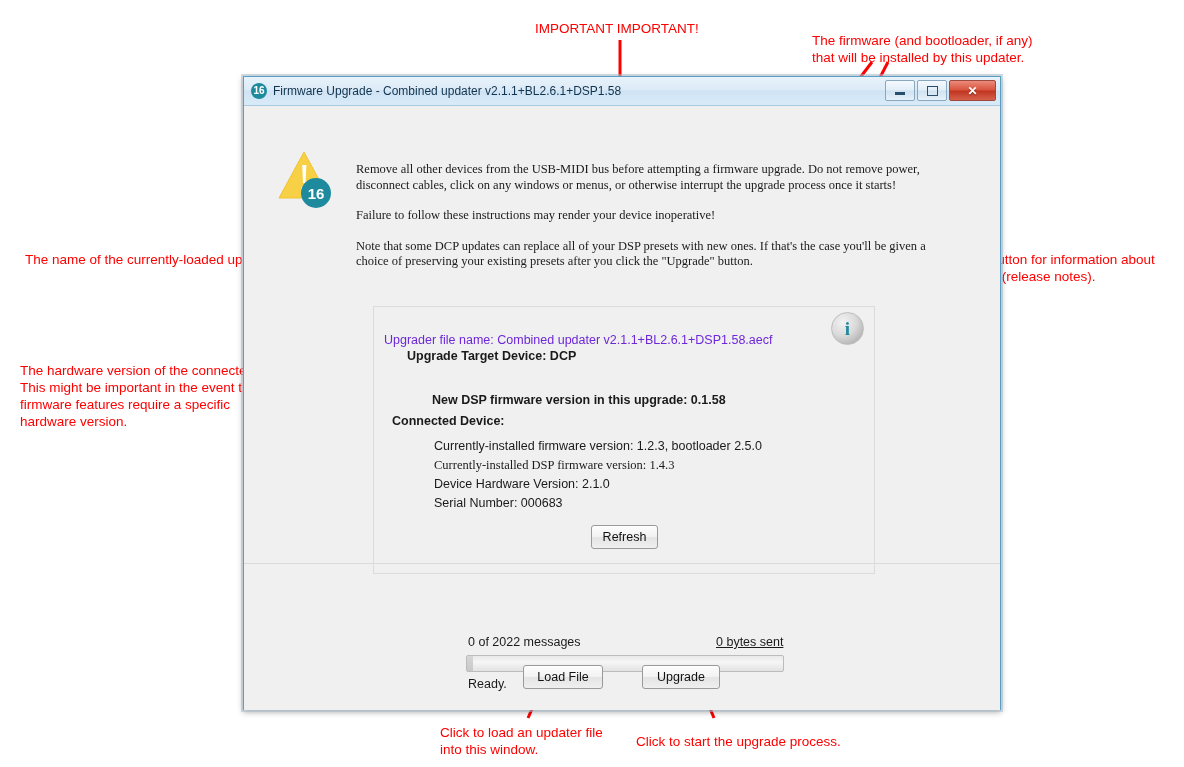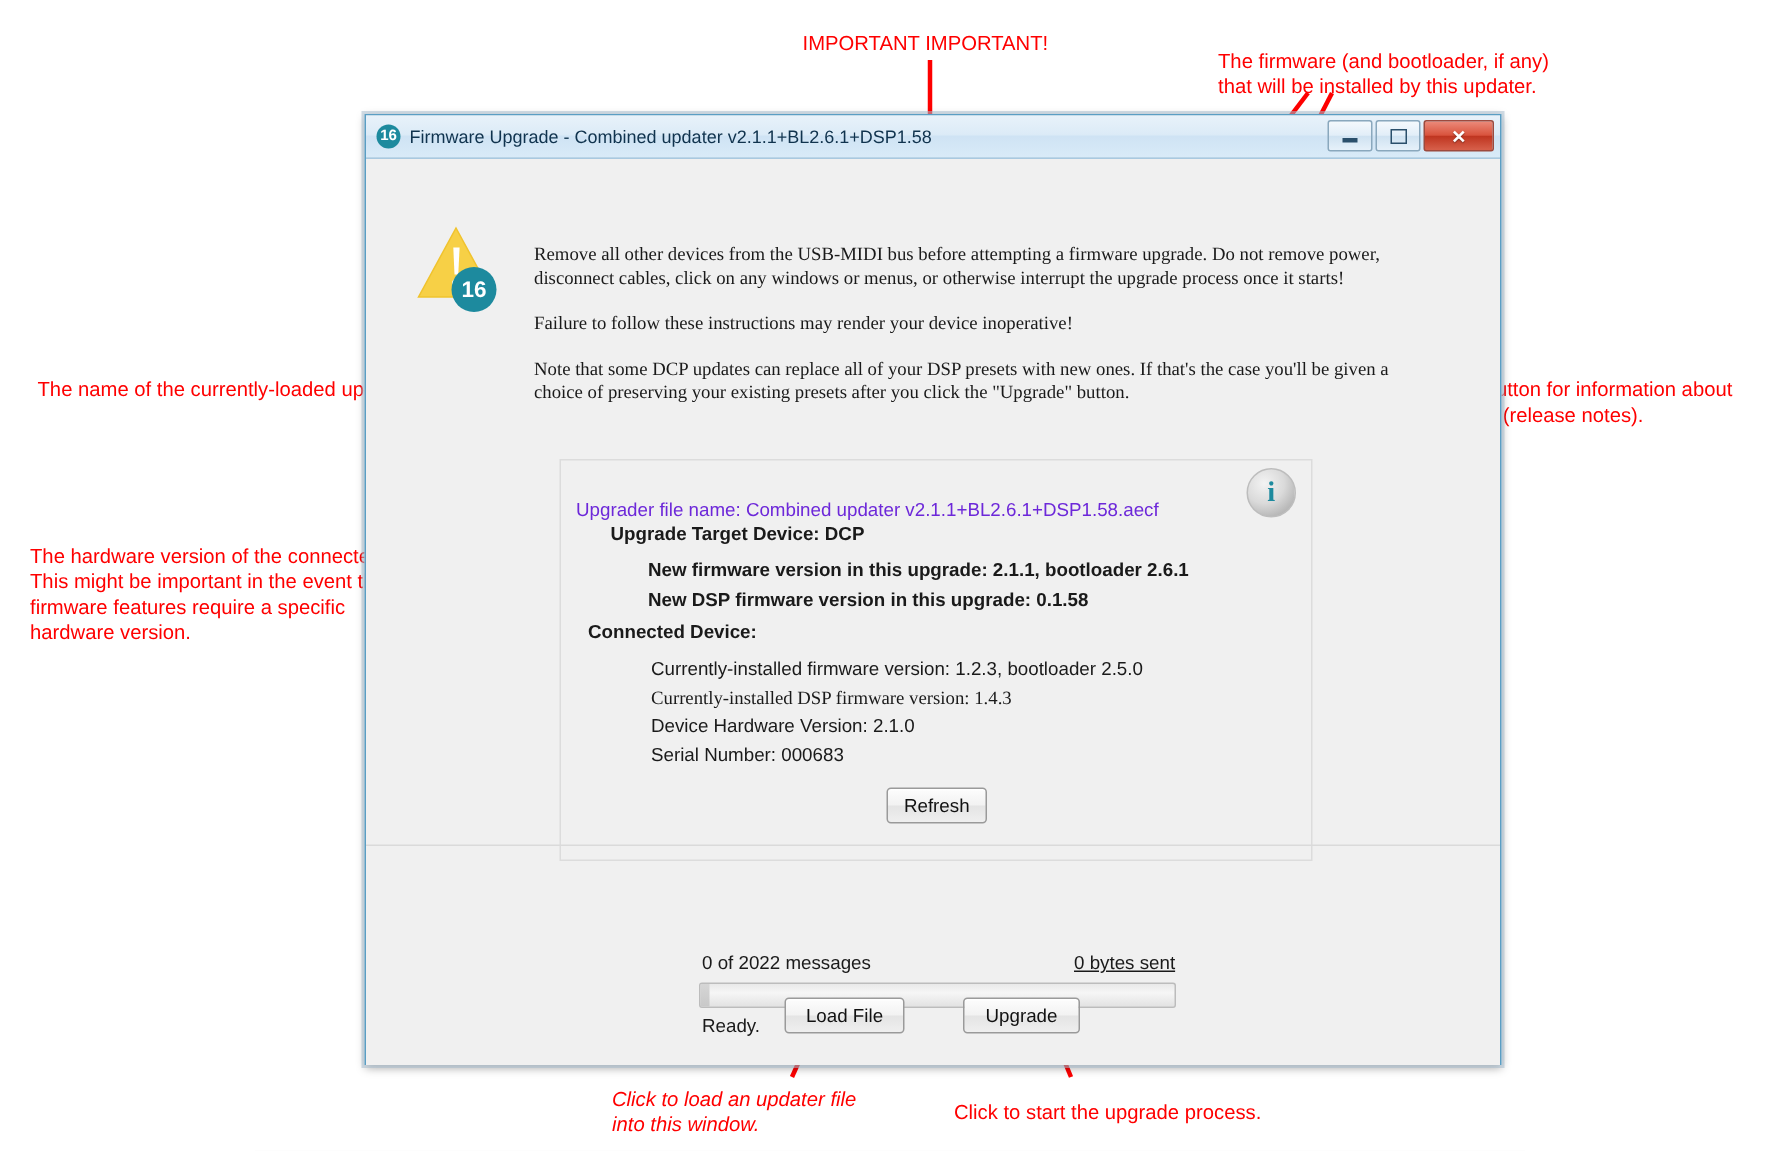--- a/index.html
+++ b/index.html
@@ -213,21 +213,21 @@
   <div class="anno" style="left:772px; top:365px;">The DSP firmware (if any)
 that will be installed by this updater.</div>
   <div class="anno" style="left:800px; top:422px;">The firmware and bootloader
 versions currently installed in
 the connected DCP.</div>
   <div class="anno" style="left:727px; top:485px;">The DSP firmware version currently
 installed in the connected DCP</div>
   <div class="anno" style="left:258px; top:517px;">Click to refresh the information
 about the connected device</div>
   <div class="anno" style="left:272px; top:655px;">Progress of the update</div>
-  <div class="anno" style="left:408px; top:724px;font-style:italic;">Click to load an updater file
+  <div class="anno" style="left:440px; top:724px;">Click to load an updater file
 into this window.</div>
   <div class="anno" style="left:636px; top:733px;">Click to start the upgrade process.</div>
 
   <div id="window">
 
     <div id="titlebar">
       <div class="title-icon">16</div>
       <div class="title-text">Firmware Upgrade - Combined updater v2.1.1+BL2.6.1+DSP1.58</div>
       <div class="wincontrols">
         <div class="wbtn">
@@ -259,21 +259,20 @@
         <p>Note that some DCP updates can replace all of your DSP presets with new ones. If that's the case you'll be given a choice of preserving your existing presets after you click the "Upgrade" button.</p>
       </div>
 
       <div id="infopanel"></div>
 
       <div class="filename">Upgrader file name: Combined updater v2.1.1+BL2.6.1+DSP1.58.aecf</div>
 
       <div class="info-btn">i</div>
 
       <div class="line bold" style="left:163px; top:243px;">Upgrade Target Device: DCP</div>
-      <div class="line bold" style="left:188px; top:267px;">New firmware version in this upgrade: 2.1.1, bootloader 2.6.1</div>
       <div class="line bold" style="left:188px; top:287px;">New DSP firmware version in this upgrade: 0.1.58</div>
 
       <div class="line bold" style="left:148px; top:308px;">Connected Device:</div>
       <div class="line" style="left:190px; top:333px;">Currently-installed firmware version: 1.2.3, bootloader 2.5.0</div>
       <div class="line" style="left:190px; top:352px;font-family:Liberation Serif, serif;">Currently-installed DSP firmware version: 1.4.3</div>
       <div class="line" style="left:190px; top:371px;">Device Hardware Version: 2.1.0</div>
       <div class="line" style="left:190px; top:390px;">Serial Number: 000683</div>
 
       <div class="btn" id="btn-refresh">Refresh</div>
 

